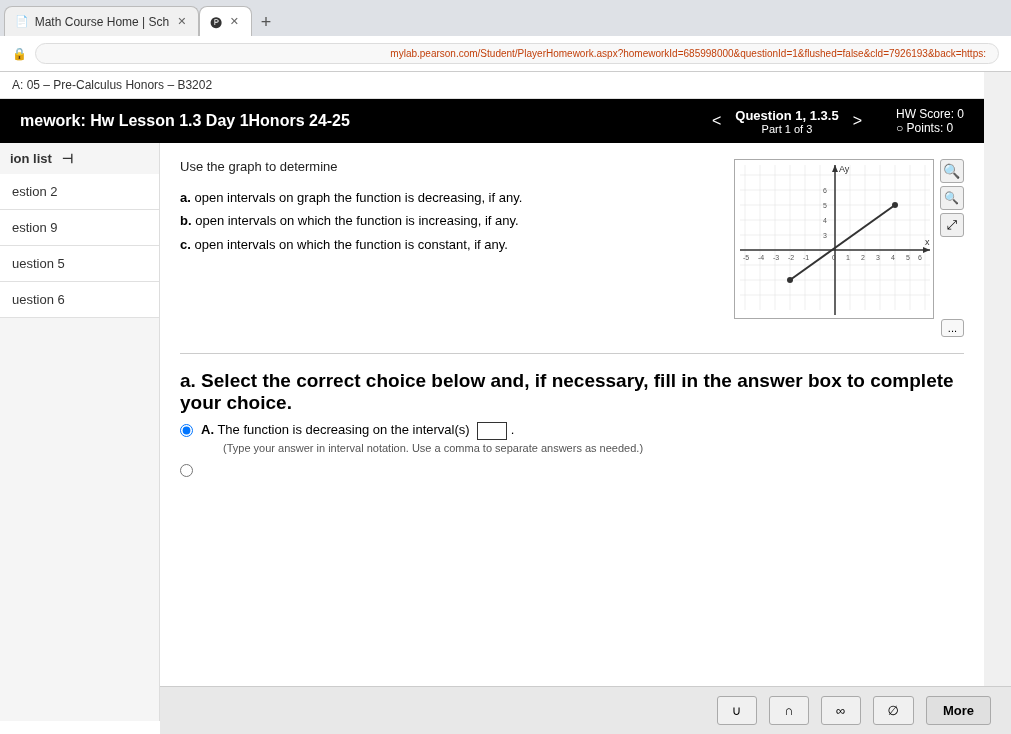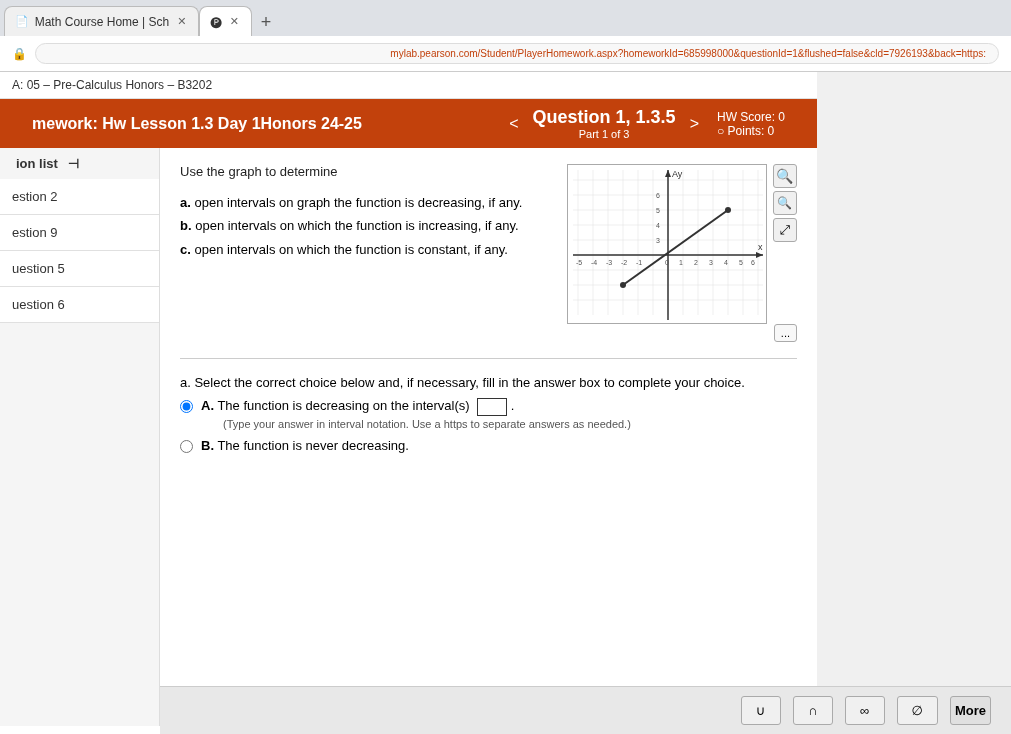--- a/index.html
+++ b/index.html
@@ -71,54 +71,54 @@
       padding: 4px 12px;
       font-size: 10px;
       color: #c2410c;
       text-align: right;
     }
     .lock-icon { color: #555; font-size: 12px; }
 
     
     .page-content {
       background: #fff;
-      width: 817px;
+      width: 984px;
       height: calc(734px - 72px);
       overflow: hidden;
     }
 
     .breadcrumb-bar {
       background: #fff;
       padding: 6px 12px;
       font-size: 12px;
       color: #333;
       border-bottom: 1px solid #e0e0e0;
     }
 
     .header-bar {
-      background: #c2410c;
+      background: #000000;
       color: #fff;
       display: flex;
       align-items: center;
-      padding: 8px 32px;
-      gap: 12px;
+      padding: 8px 20px;
+      gap: 28px;
     }
     .header-title {
       font-size: 16px;
       font-weight: bold;
       flex: 1;
     }
     .question-nav {
       display: flex;
       align-items: center;
       gap: 8px;
       text-align: center;
     }
     .question-nav-text {
-      font-size: 18px;
+      font-size: 13px;
       font-weight: bold;
     }
     .question-nav-sub {
       font-size: 11px;
       font-weight: normal;
     }
     .nav-arrow {
       background: none;
       border: none;
       color: #fff;
@@ -138,21 +138,21 @@
     
     .sidebar {
       width: 160px;
       background: #f5f5f5;
       border-right: 1px solid #ddd;
       overflow-y: auto;
     }
     .sidebar-header {
       display: flex;
       align-items: center;
-      padding: 8px 16px;
+      padding: 8px 10px;
       font-size: 13px;
       color: #333;
       font-weight: bold;
       gap: 6px;
     }
     .sidebar-item {
       padding: 10px 12px;
       border-bottom: 1px solid #e0e0e0;
       font-size: 13px;
       color: #333;
@@ -228,22 +228,22 @@
       border: 1px solid #aaa;
       border-radius: 3px;
       padding: 2px 6px;
       font-size: 11px;
       cursor: pointer;
       float: right;
       background: #f8f8f8;
     }
 
     .part-label {
-      font-weight: normal;
-      font-size: 13px;
+      font-weight: bold;
+      font-size: 19px;
       margin-bottom: 8px;
       margin-top: 12px;
     }
 
     .answer-choice {
       display: flex;
       align-items: flex-start;
       gap: 8px;
       margin-bottom: 8px;
       font-size: 13px;
@@ -289,21 +289,21 @@
       padding: 6px 14px;
       font-size: 13px;
       cursor: pointer;
       min-width: 40px;
       text-align: center;
     }
     .toolbar-btn-more {
       background: #e0e0e0;
       border: 1px solid #aaa;
       border-radius: 3px;
-      padding: 6px 4px;
+      padding: 6px 16px;
       font-size: 13px;
       cursor: pointer;
       font-weight: bold;
     }
 
     .clearfix::after { content: ''; display: table; clear: both; }
   </style>
 </head>
 <body>
 
@@ -475,30 +475,26 @@
 
       <div class="answer-choice">
         <input type="radio" name="answer" checked="" style="">
         <div>
           <div>
             <b>A.</b>
             <span>The function is decreasing on the interval(s)</span>
             <span class="answer-box"></span>
             <span>.</span>
           </div>
-          <div class="answer-hint">(Type your answer in interval notation. Use a https to separate answers as needed.)</div>
+          <div class="answer-hint">(Type your answer in interval notation. Use a comma to separate answers as needed.)</div>
         </div>
       </div>
 
       <div class="answer-choice">
         <input type="radio" name="answer" style="">
-        <div>
-          <b>B.</b>
-          <span>The function is never decreasing.</span>
-        </div>
       </div>
 
       <div style="height:60px;"></div>
     </div>
   </div>
 </div>
 
 <div class="bottom-toolbar">
   <button class="toolbar-btn">∪</button>
   <button class="toolbar-btn">∩</button>

